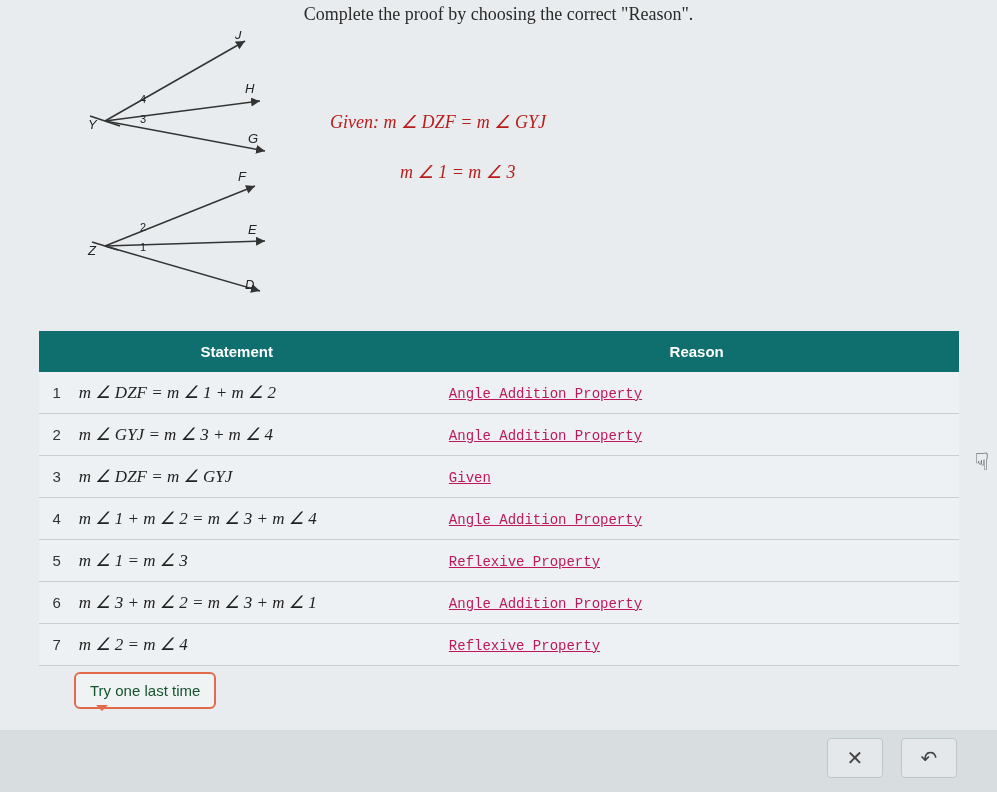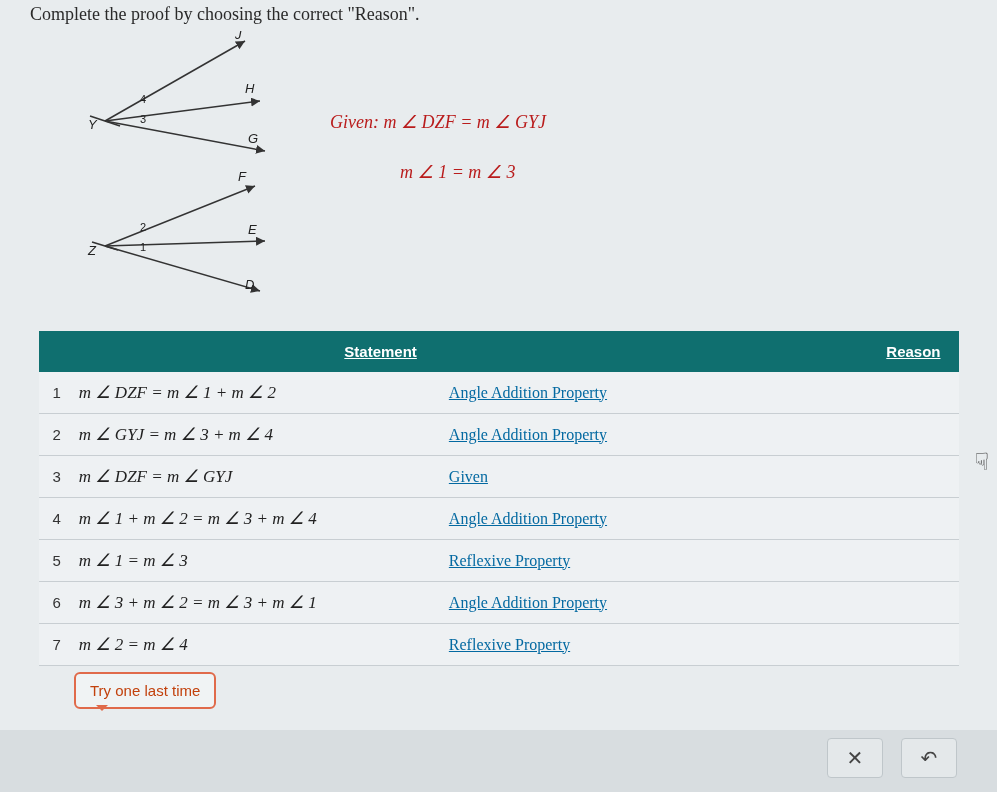--- a/index.html
+++ b/index.html
@@ -14,20 +14,21 @@
   .content {
     background: #e8ecee;
     padding: 0 30px 10px 30px;
     min-height: 730px;
   }
   .instruction {
     font-family: Georgia, serif;
     font-size: 18px;
     color: #2a2a2a;
     padding: 4px 0 6px 0;
+    text-align: center;
   }
   .top-area {
     display: flex;
     gap: 40px;
     padding: 0 0 20px 40px;
   }
   .diagram {
     width: 220px;
     height: 280px;
     position: relative;
@@ -45,59 +46,58 @@
     width: 920px;
     margin: 0 auto;
     background: #eef1f3;
     border-collapse: collapse;
   }
   .proof-table thead tr {
     background: #0f6f6f;
     color: #fff;
   }
   .proof-table th {
-    text-align: right;
+    text-align: center;
     padding: 12px 18px;
     font-weight: bold;
     font-size: 15px;
-    text-decoration: underline;
   }
   .proof-table td {
     padding: 10px 14px;
     border-bottom: 1px solid #c8ced2;
     font-family: 'Times New Roman', serif;
     font-size: 17px;
     color: #222;
     font-style: italic;
   }
   .proof-table td.num {
     width: 26px;
     font-style: normal;
     font-family: Arial, sans-serif;
     font-size: 15px;
     color: #333;
     text-align: left;
     padding-right: 4px;
   }
   .proof-table td.stmt { width: 370px; font-family: Liberation Serif, serif; }
   .reason-link {
-    color: #0369a1;
+    color: #be185d;
     text-decoration: underline;
     cursor: pointer;
     font-style: normal;
-    font-family: Liberation Serif, serif;
-    font-size: 16px;
+    font-family: Liberation Mono, monospace;
+    font-size: 14px;
   }
   .try-again {
     display: inline-block;
     margin: 6px 0 0 44px;
     padding: 8px 14px;
     border: 2px solid #e06a4a;
     border-radius: 6px;
-    color: #c2410c;
+    color: #14532d;
     font-size: 15px;
     font-family: Arial, sans-serif;
     cursor: pointer;
     background: #f0f3f4;
     position: relative;
   }
   .try-again::after{
     content:"";
     position:absolute;
     bottom:-10px; left:20px;

